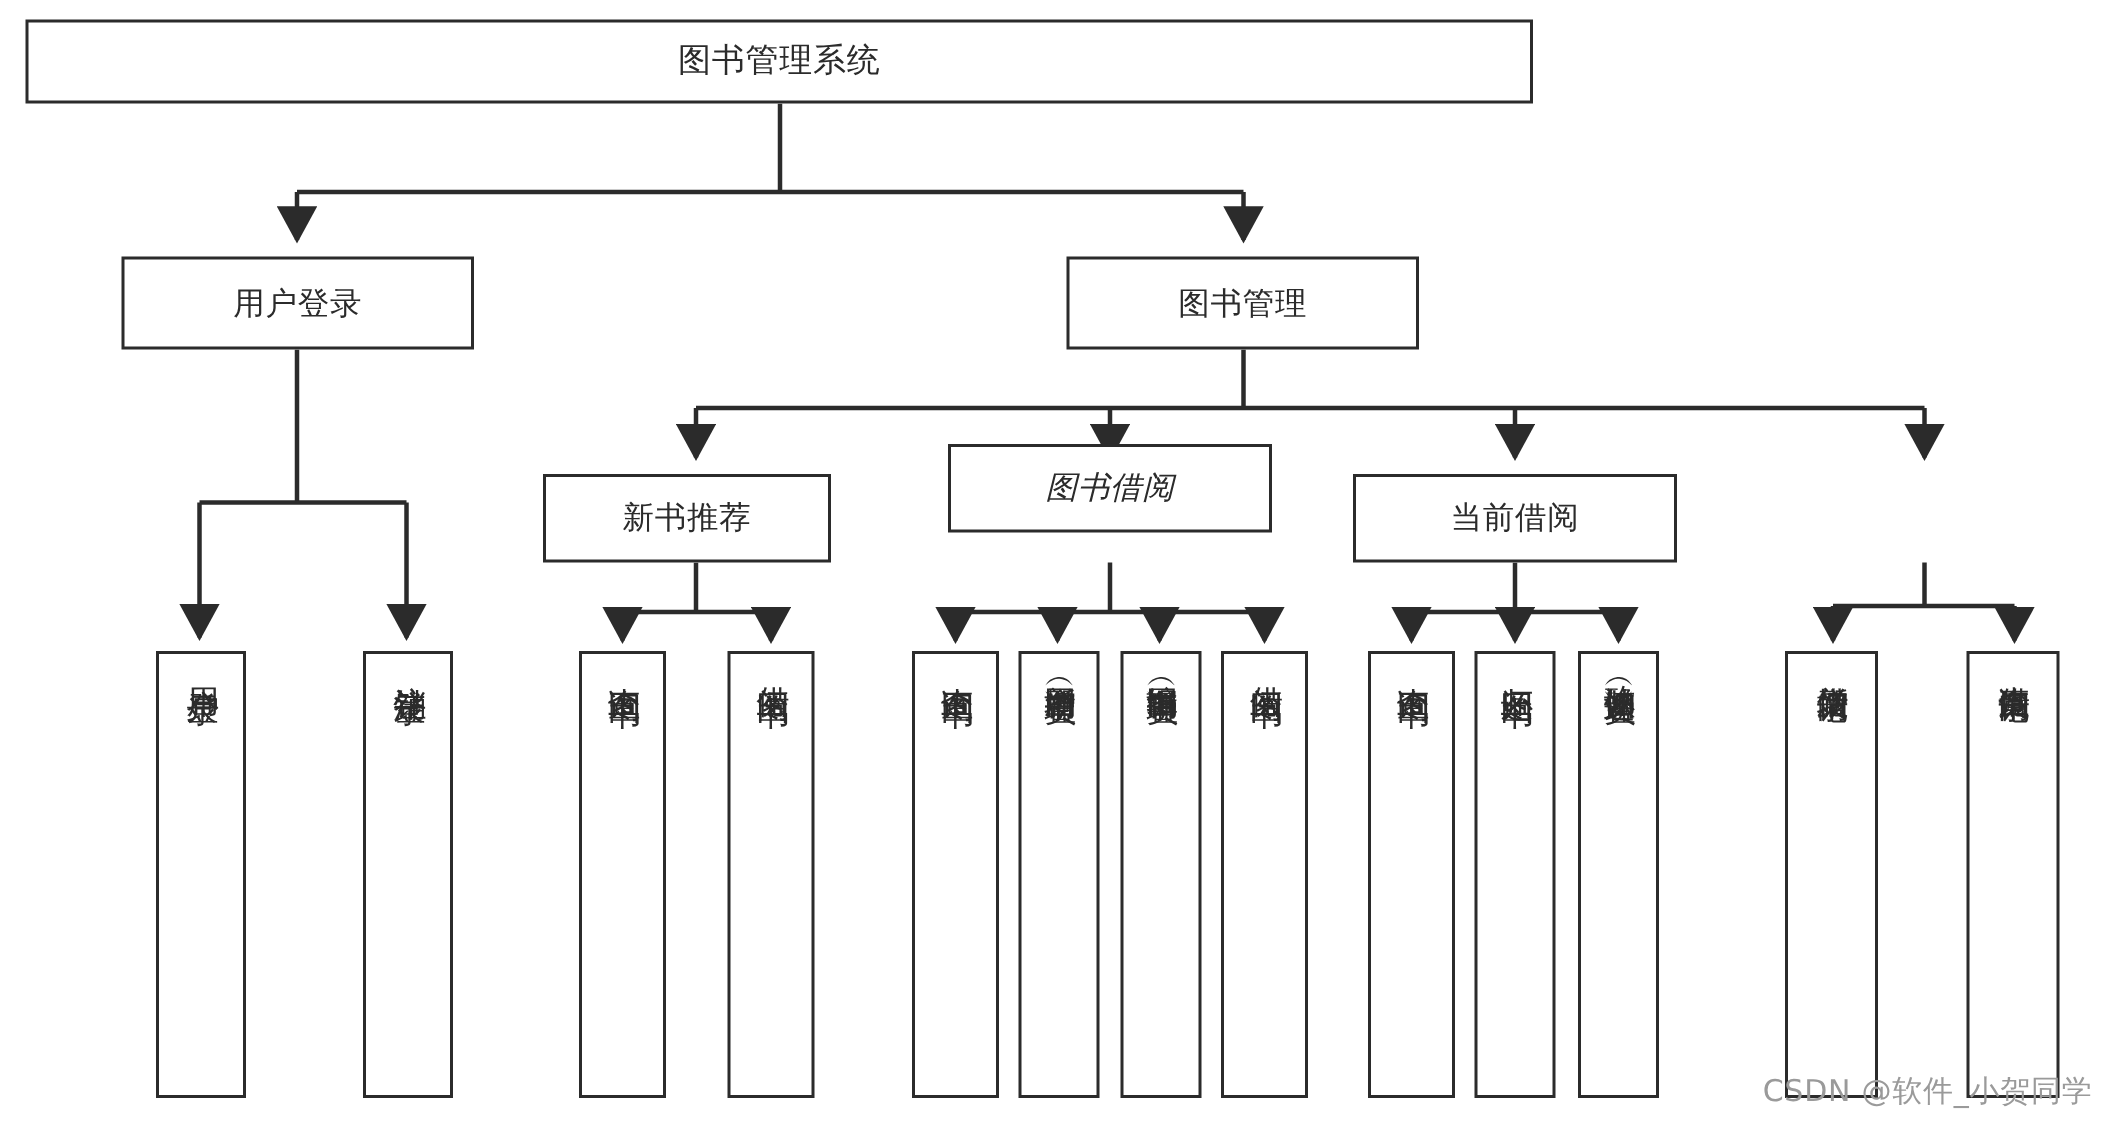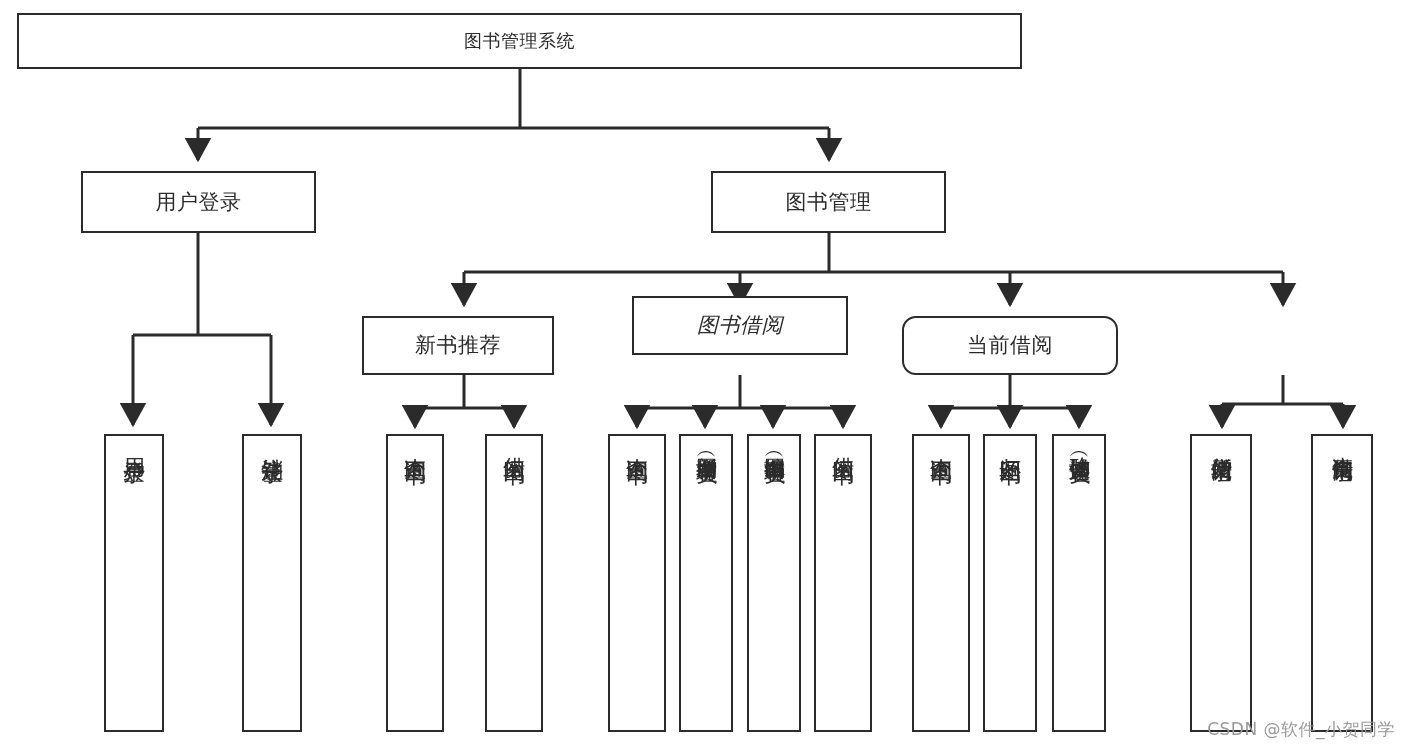--- a/index.html
+++ b/index.html
@@ -39,21 +39,21 @@
     text-align: center;
     line-height: 1.05;
     letter-spacing: 0.5px;
   }
   
   .node.horiz .label {
     font-size: 21px;
     white-space: nowrap;
   }
   .node.root .label {
-    font-size: 18px;
+    font-size: 22px;
   }
   
   .node.vert {
     align-items: flex-start;
     justify-content: center;
     padding-top: 4px;
   }
   .node.vert .label {
     writing-mode: vertical-rl;
     text-orientation: upright;
@@ -63,21 +63,21 @@
     white-space: nowrap;
   }
   .node.vert.tall .label {
     font-size: 21px;
     letter-spacing: 1px;
   }
   .watermark {
     position: absolute;
     right: 10px;
     bottom: 6px;
-    font-size: 17px;
+    font-size: 20px;
     color: #9a9a9a;
     white-space: nowrap;
     letter-spacing: 0.5px;
   }
 </style>
 </head>
 <body>
 
 <div id="canvas">
 
@@ -142,21 +142,21 @@
   <div class="node horiz" style="left:711px; top:171px; width:235px; height:62px;">
     <span class="label">图书管理</span>
   </div>
 
   <div class="node horiz" style="left:362px; top:316px; width:192px; height:59px;">
     <span class="label">新书推荐</span>
   </div>
   <div class="node horiz" style="left:632px; top:296px; width:216px; height:59px;font-style:italic;">
     <span class="label">图书借阅</span>
   </div>
-  <div class="node horiz" style="left:902px; top:316px; width:216px; height:59px;border-radius:14px;">
+  <div class="node horiz" style="left:902px; top:316px; width:216px; height:59px;">
     <span class="label">当前借阅</span>
   </div>
 
   <div class="node vert" style="left:104px; top:434px; width:60px; height:298px;">
     <span class="label">用户登录</span>
   </div>
   <div class="node vert" style="left:242px; top:434px; width:60px; height:298px;">
     <span class="label">注销登录</span>
   </div>
 

